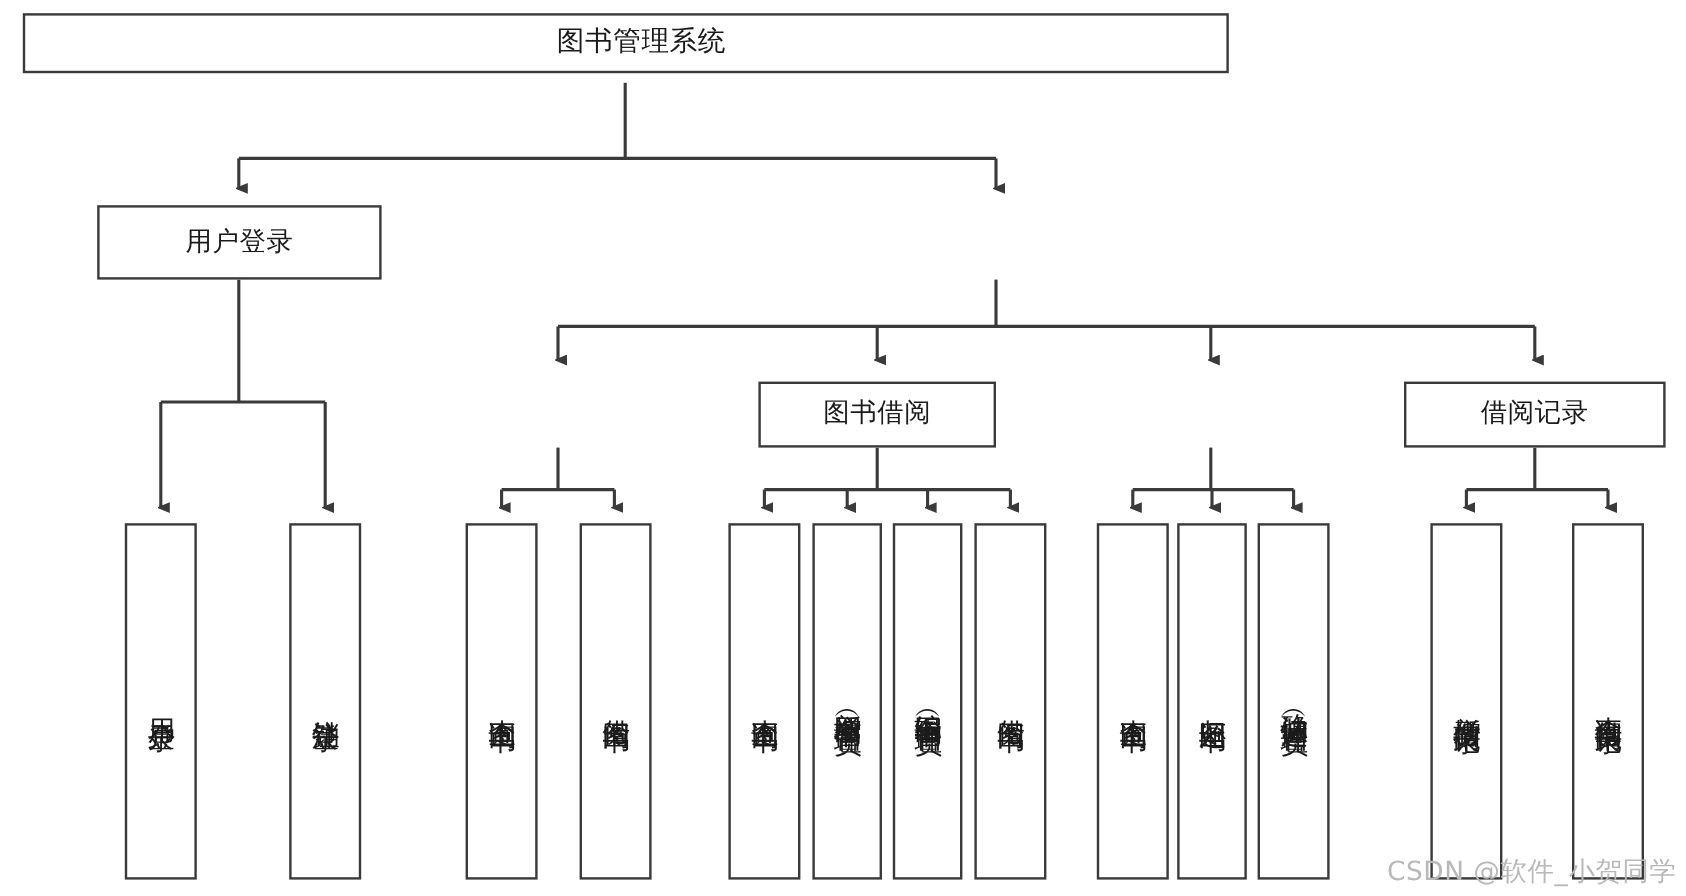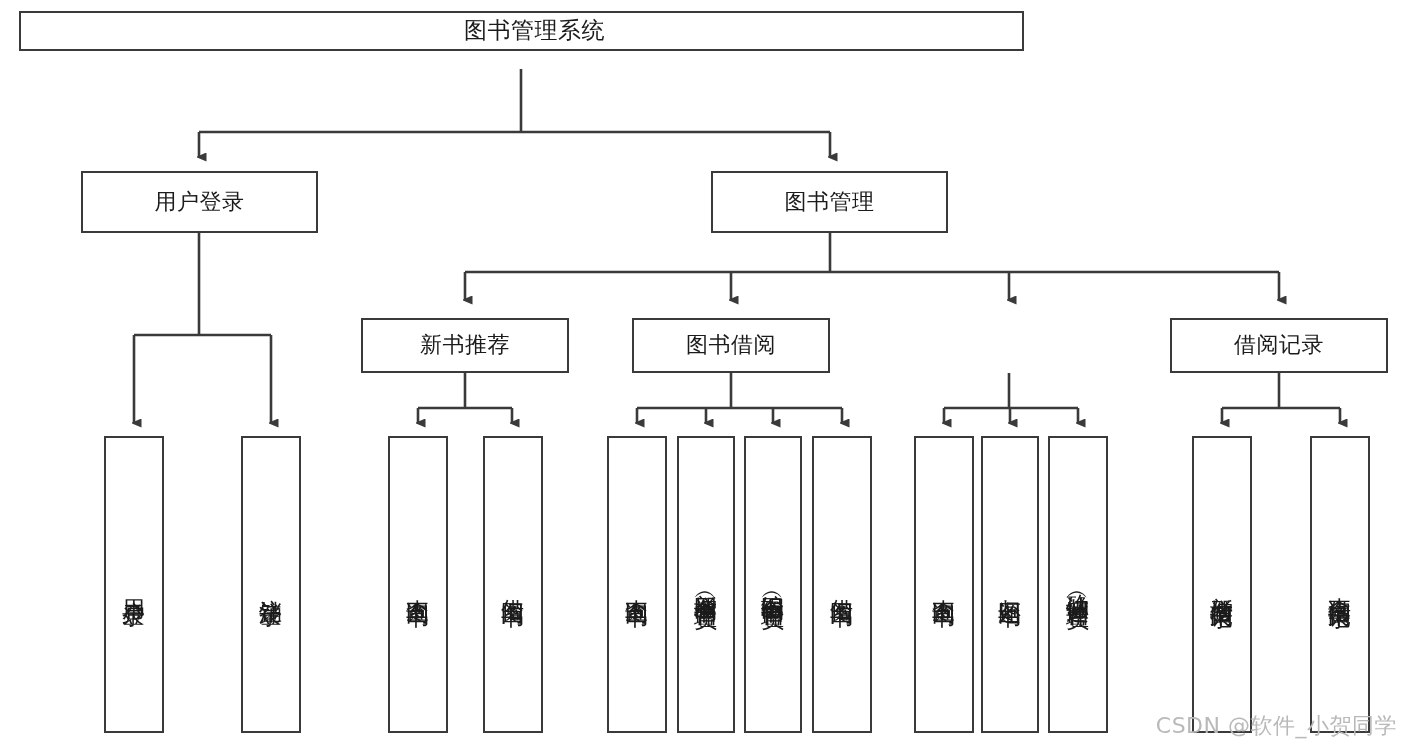--- a/index.html
+++ b/index.html
@@ -111,34 +111,28 @@
       <path d="M1010,408 L1010,423" marker-end="url(#arrow)"></path>
       <path d="M1078,408 L1078,423" marker-end="url(#arrow)"></path>
 
       <path d="M1279,373 L1279,408"></path>
       <path d="M1222,408 L1340,408"></path>
       <path d="M1222,408 L1222,423" marker-end="url(#arrow)"></path>
       <path d="M1340,408 L1340,423" marker-end="url(#arrow)"></path>
     </g>
   </svg>
 
-  <div class="node node-h node-title" style="left:19px; top:11px; width:1005px; height:40px;padding-left:26px;">
+  <div class="node node-h node-title" style="left:19px; top:11px; width:1005px; height:50px;padding-left:26px;">
     <span>图书管理系统</span>
   </div>
 
   <div class="node node-h" style="left:81px; top:171px; width:237px; height:62px;">
     <span>用户登录</span>
   </div>
-  <div class="node node-h" style="left:711px; top:171px; width:237px; height:62px;">
-    <span>图书管理</span>
-  </div>
 
-  <div class="node node-h" style="left:361px; top:318px; width:208px; height:55px;">
-    <span>新书推荐</span>
-  </div>
   <div class="node node-h" style="left:632px; top:318px; width:198px; height:55px;">
     <span>图书借阅</span>
   </div>
   <div class="node node-h" style="left:1170px; top:318px; width:218px; height:55px;">
     <span>借阅记录</span>
   </div>
 
   <div class="node node-v" style="left:104px; top:436px; width:60px; height:297px;">
     <span>用户登录</span>
   </div>

